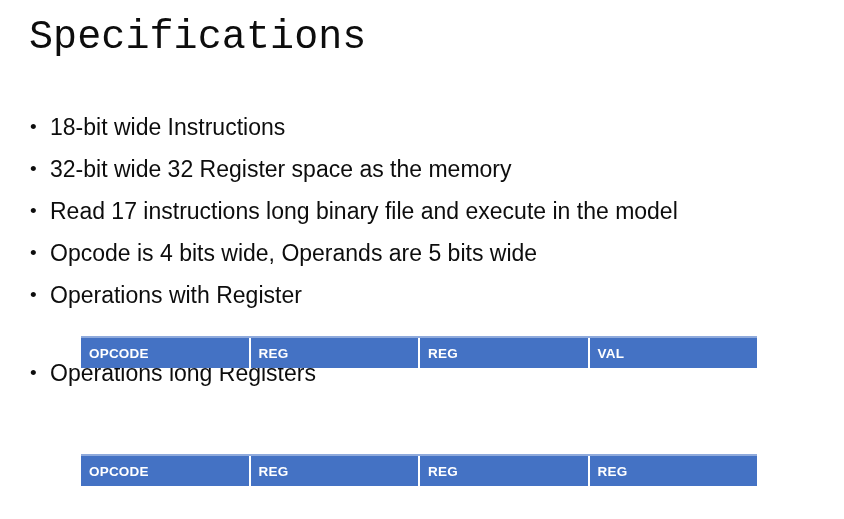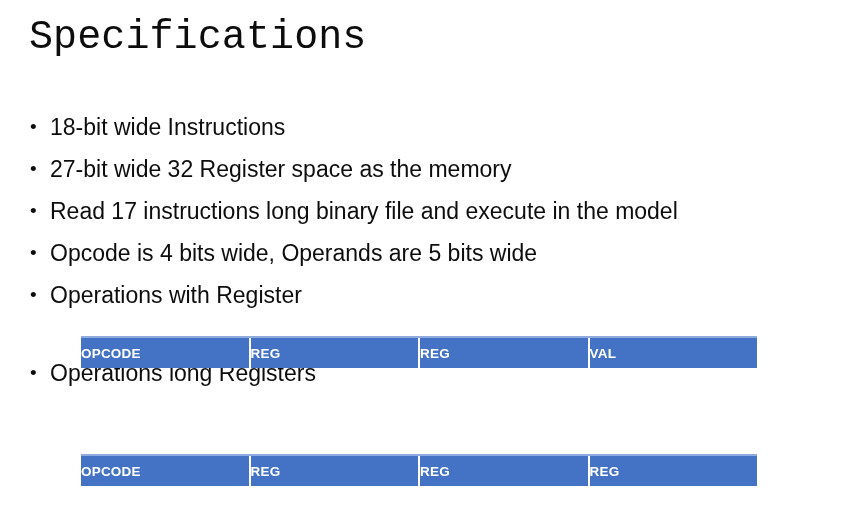--- a/index.html
+++ b/index.html
@@ -86,20 +86,21 @@
 
   .spec-cell {
     flex: 1 1 0;
     background: #4472c4;
     color: #ffffff;
     font-size: 13.5px;
     font-weight: bold;
     letter-spacing: 0.2px;
     display: flex;
     align-items: center;
+    padding-left: 8px;
     box-sizing: border-box;
     border-right: 2px solid #ffffff;
     height: 30px;
   }
   .spec-cell:last-child {
     border-right: none;
   }
 </style>
 </head>
 <body>
@@ -110,21 +111,21 @@
 
   <div class="body-list">
 
     <div class="bullet-row">
       <span class="bullet-dot">•</span>
       <span class="bullet-text">18-bit wide Instructions</span>
     </div>
 
     <div class="bullet-row">
       <span class="bullet-dot">•</span>
-      <span class="bullet-text">27-bit wide 32 Register space as the memory</span>
+      <span class="bullet-text">32-bit wide 32 Register space as the memory</span>
     </div>
 
     <div class="bullet-row">
       <span class="bullet-dot">•</span>
       <span class="bullet-text">Read 17 instructions long binary file and execute in the model</span>
     </div>
 
     <div class="bullet-row">
       <span class="bullet-dot">•</span>
       <span class="bullet-text">Opcode is 4 bits wide, Operands are 5 bits wide</span>

